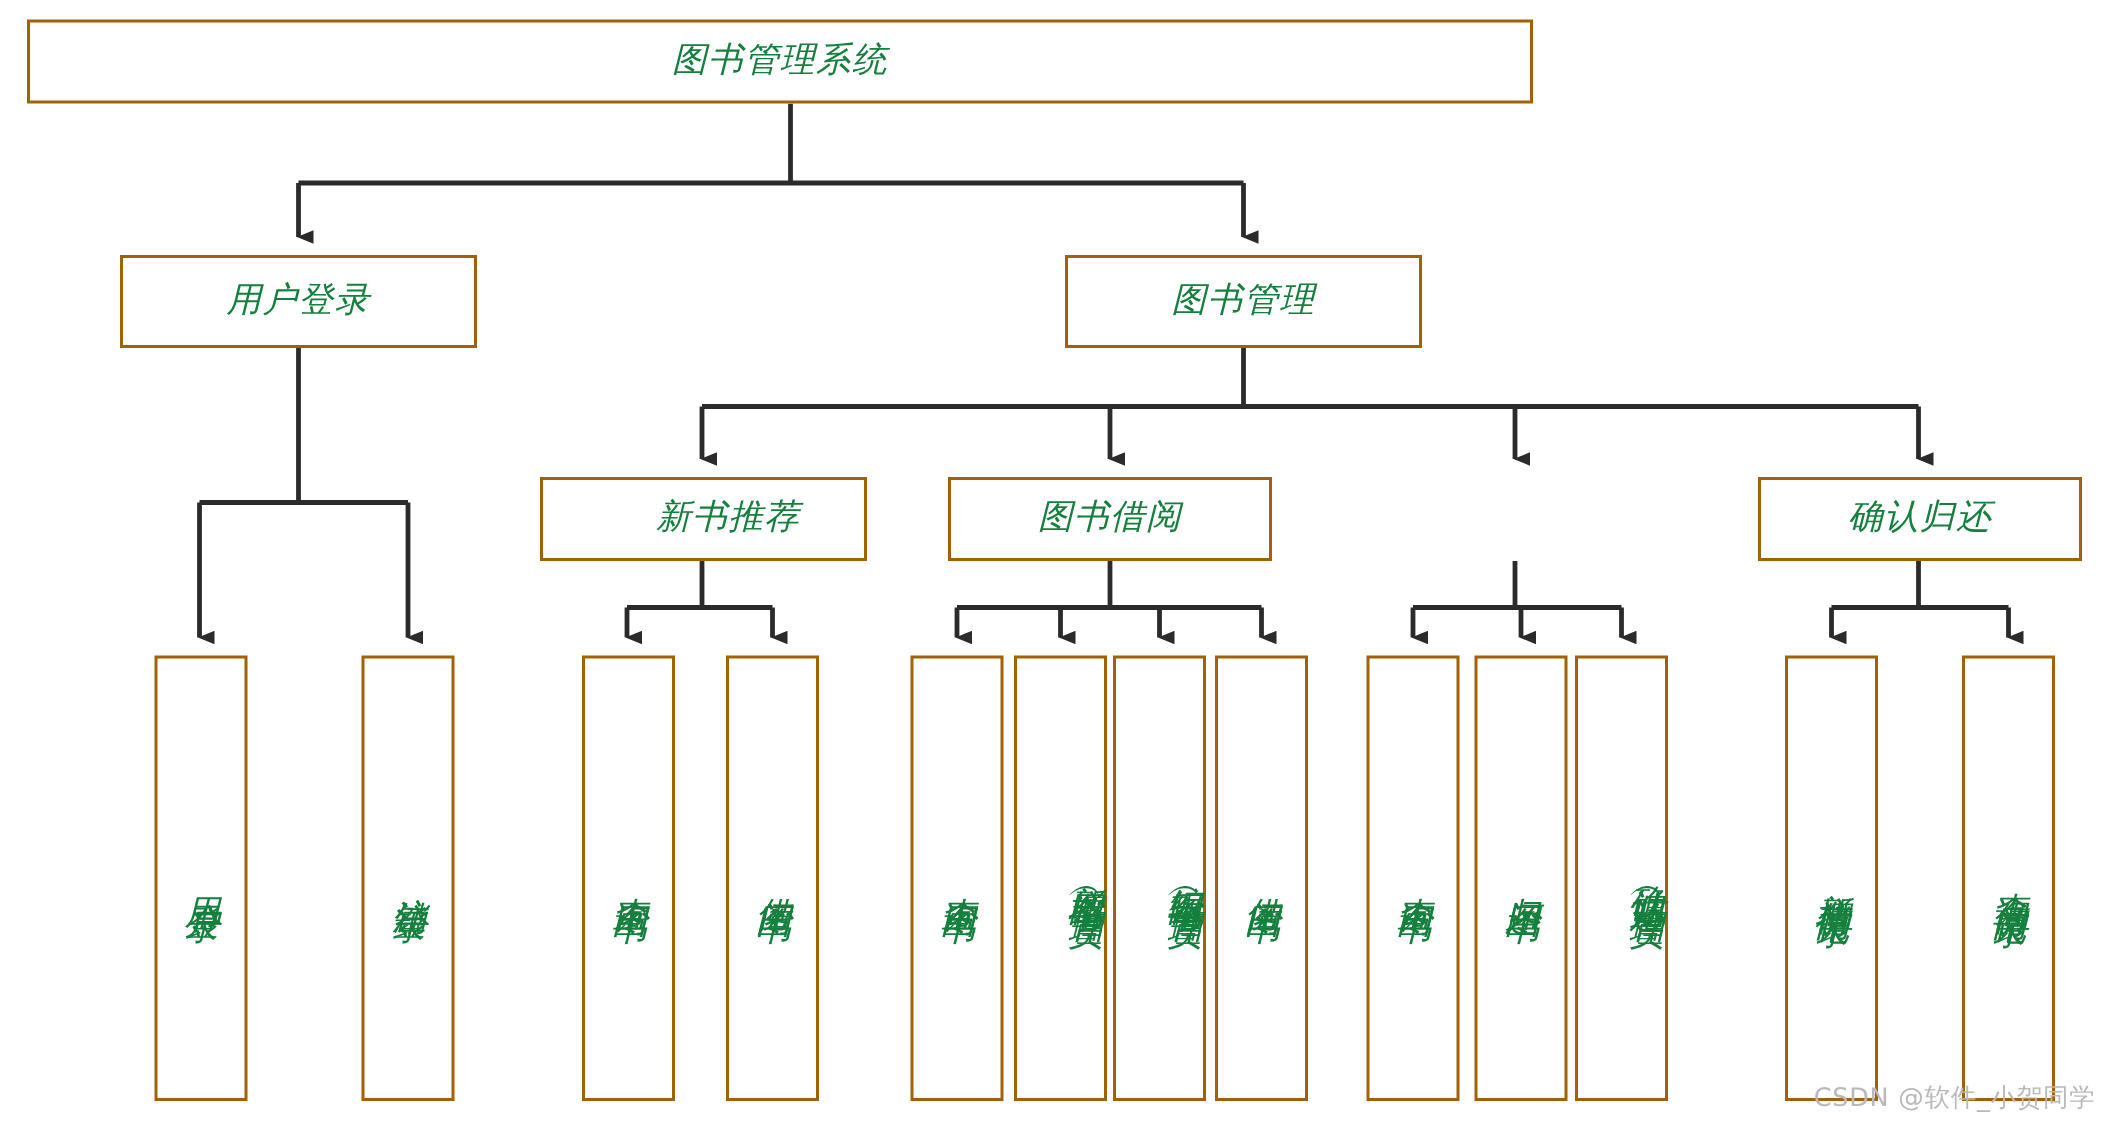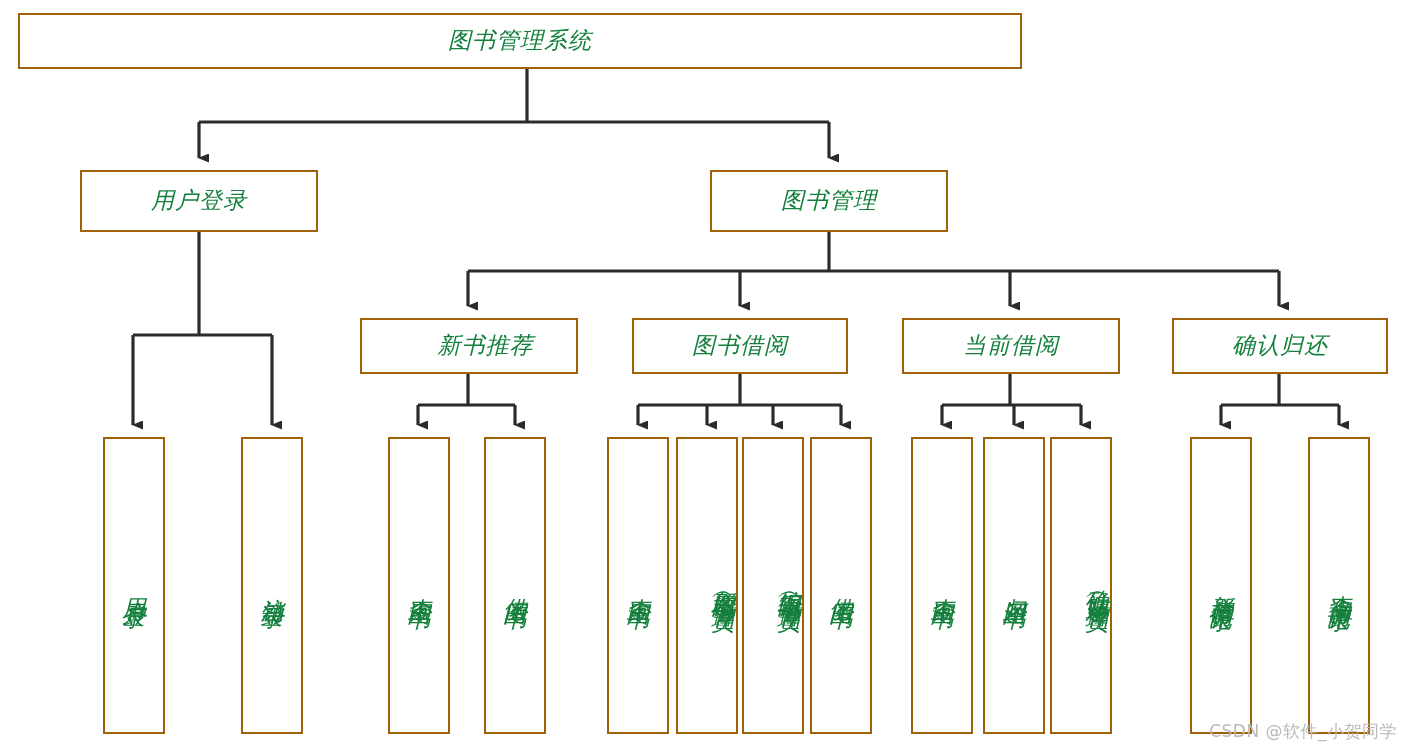--- a/index.html
+++ b/index.html
@@ -147,23 +147,20 @@
   <div class="node h" style="left:710px; top:170px; width:238px; height:62px;">
     <span>图书管理</span>
   </div>
 
   <div class="node h" style="left:360px; top:318px; width:218px; height:56px;padding-left:33px;">
     <span>新书推荐</span>
   </div>
   <div class="node h" style="left:632px; top:318px; width:216px; height:56px;">
     <span>图书借阅</span>
   </div>
-  <div class="node h" style="left:902px; top:318px; width:218px; height:56px;">
-    <span>当前借阅</span>
-  </div>
   <div class="node h" style="left:1172px; top:318px; width:216px; height:56px;">
     <span>确认归还</span>
   </div>
 
   <div class="node v mid" style="left:103px; top:437px; width:62px; height:297px;">
     <span class="vtext">用户登录</span>
   </div>
   <div class="node v mid" style="left:241px; top:437px; width:62px; height:297px;">
     <span class="vtext">注销登录</span>
   </div>

